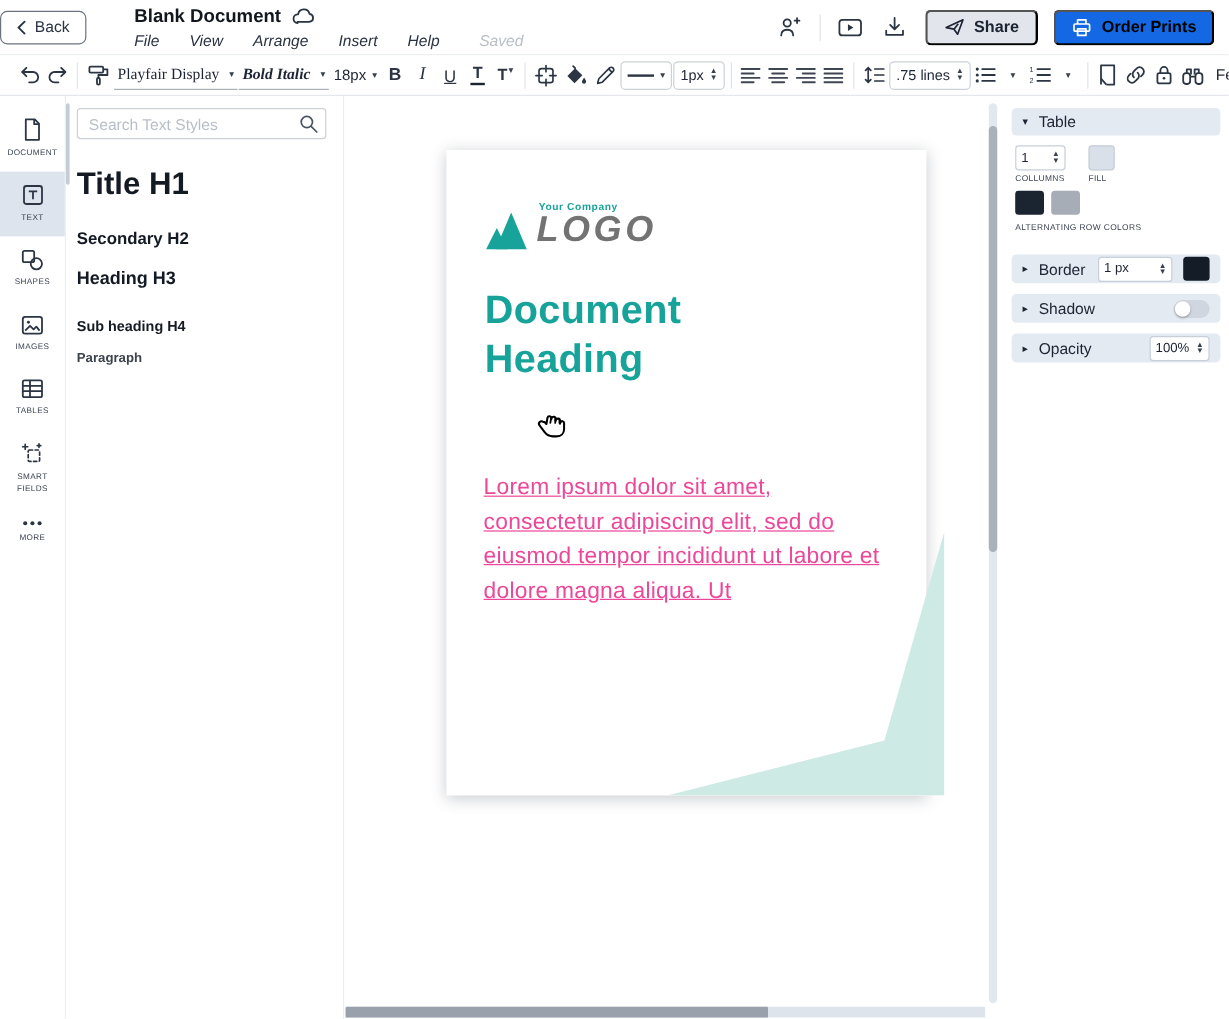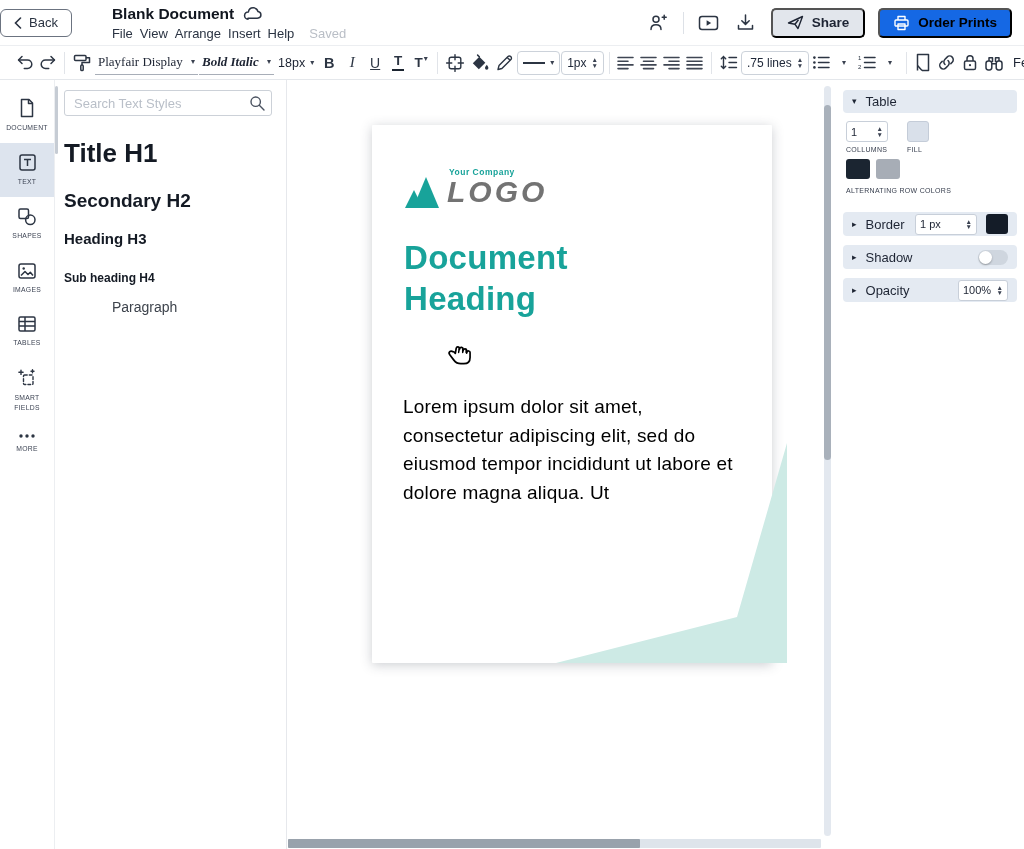--- a/index.html
+++ b/index.html
@@ -9,21 +9,21 @@
 
   
   .topbar { flex:0 0 46px; display:flex; align-items:center; background:#fff;
     border-bottom:1px solid #eceef1; }
   .back-btn { height:28px; padding:0 13px; display:flex; align-items:center;
     gap:7px; border:1.4px solid #6b7380; border-radius:6px; background:#fff;
     font-size:13px; color:#2a3342; cursor:pointer; }
   .title-wrap { margin-left:40px; display:flex; flex-direction:column; justify-content:center; }
   .title-row { display:flex; align-items:center; gap:9px; }
   .doc-title { font-size:15.5px; font-weight:700; color:#11161f; }
-  .menu-row { display:flex; align-items:flex-start; gap:7px; margin-top:3px; font-size:13px; color:#2a3342; }
+  .menu-row { display:flex; align-items:flex-start; gap:25px; margin-top:3px; font-size:13px; color:#2a3342;font-style:italic; }
   .menu-item { cursor:pointer; }
   .saved { color:#b9bec6; margin-left:8px; }
   .top-right { margin-left:auto; display:flex; align-items:center; gap:13px; padding-right:12px; }
   .top-ic { display:flex; align-items:center; justify-content:center; width:24px; height:24px; cursor:pointer; }
   .v-div { width:1px; height:22px; background:#dde1e7; }
   .share-btn { height:30px; padding:0 14px; background:#e2e6ec; border-radius:5px; display:flex;
     align-items:center; gap:8px; font-size:13.5px; font-weight:700; color:#1d2433; cursor:pointer; }
   .order-btn { height:30px; padding:0 13px; background:#1568e4; border-radius:5px; display:flex;
     align-items:center; gap:8px; font-size:13.5px; font-weight:700; color:#000000; cursor:pointer; }
 
@@ -72,39 +72,39 @@
     padding:10px 14px 0 9px; background:#fff; }
   .panel-scroll-thumb { position:absolute; left:0; top:6px; width:3px; height:68px; background:#c6ccd4; border-radius:2px; }
   .search-box { position:relative; }
   .search-box input { width:100%; height:26px; border:1px solid #ccd1d8; border-radius:3px;
     padding:0 28px 0 9px; font-size:13px; color:#2a3342; outline:none;
     font-family:"Liberation Sans", sans-serif; }
   .search-box input::placeholder { color:#b9bfc8; }
   .search-ic { position:absolute; right:7px; top:5px; }
   .ts { color:#141a24; cursor:pointer; }
   .ts1 { font-size:26px; font-weight:800; margin-top:22px; }
-  .ts2 { font-size:19px; font-weight:800; margin-top:21px; }
+  .ts2 { font-size:14px; font-weight:800; margin-top:21px; }
   .ts3 { font-size:15px; font-weight:700; margin-top:18px; }
   .ts4 { font-size:12px; font-weight:700; margin-top:24px; }
-  .ts5 { font-size:14px; font-weight:400; margin-top:14px; color:#3d434c;margin-left:48px; }
+  .ts5 { font-size:11px; font-weight:700; margin-top:14px; color:#3d434c; }
 
   
   .canvas { flex:1; position:relative; background:#fff; min-width:0; }
   .page { position:absolute; left:85px; top:45px; width:400px; height:538px; background:#fff;
     box-shadow:0 2px 12px rgba(50,60,75,.25); border-radius:1px; }
   .mint-svg { position:absolute; left:0; top:0; width:415px; height:538px; }
   .logo { position:absolute; left:33px; top:42px; display:flex; align-items:flex-end; gap:5px; }
   .logo-texts { display:flex; flex-direction:column; padding-bottom:1px; }
   .logo-tag { font-size:8.5px; letter-spacing:.5px; color:#18a39a; font-weight:700; margin-left:2px; }
   .logo-name { font-size:30px; font-weight:700; letter-spacing:3px; color:#737373; line-height:1.0;font-style:italic; }
   .doc-heading { position:absolute; left:32px; top:112px; width:260px; font-size:33px; line-height:41px;
     font-weight:600; color:#18a39a; letter-spacing:.3px; }
   .doc-subheading { position:absolute; left:1px; top:206px; font-size:23px; font-weight:500; color:#3e3357; }
   .doc-paragraph { position:absolute; left:31px; top:268px; width:334px; font-size:19px;
-    line-height:28.5px; color:#000000; letter-spacing:.2px; }
+    line-height:28.5px; color:#ec4899; letter-spacing:.2px;text-decoration:underline; }
   .hand-cursor { position:absolute; left:72px; top:212px; }
 
   .v-scroll { position:absolute; right:5px; top:6px; bottom:13px; width:7px; background:#e3e8ef; border-radius:4px; }
   .v-thumb { position:absolute; top:19px; left:0; width:7px; height:355px; background:#a9b1bb; border-radius:4px; }
   .h-scroll { position:absolute; left:1px; right:15px; bottom:1px; height:9px; background:#dee4eb; border-radius:1px; }
   .h-thumb { position:absolute; left:0; top:0; width:352px; height:9px; background:#99a2ac; border-radius:1px; }
 
   
   .inspector { flex:0 0 188px; background:#fff; padding:10px 7px 0 7px; }
   .sec-bar { background:#e4eaf2; border-radius:4px; height:23px; display:flex; align-items:center;

